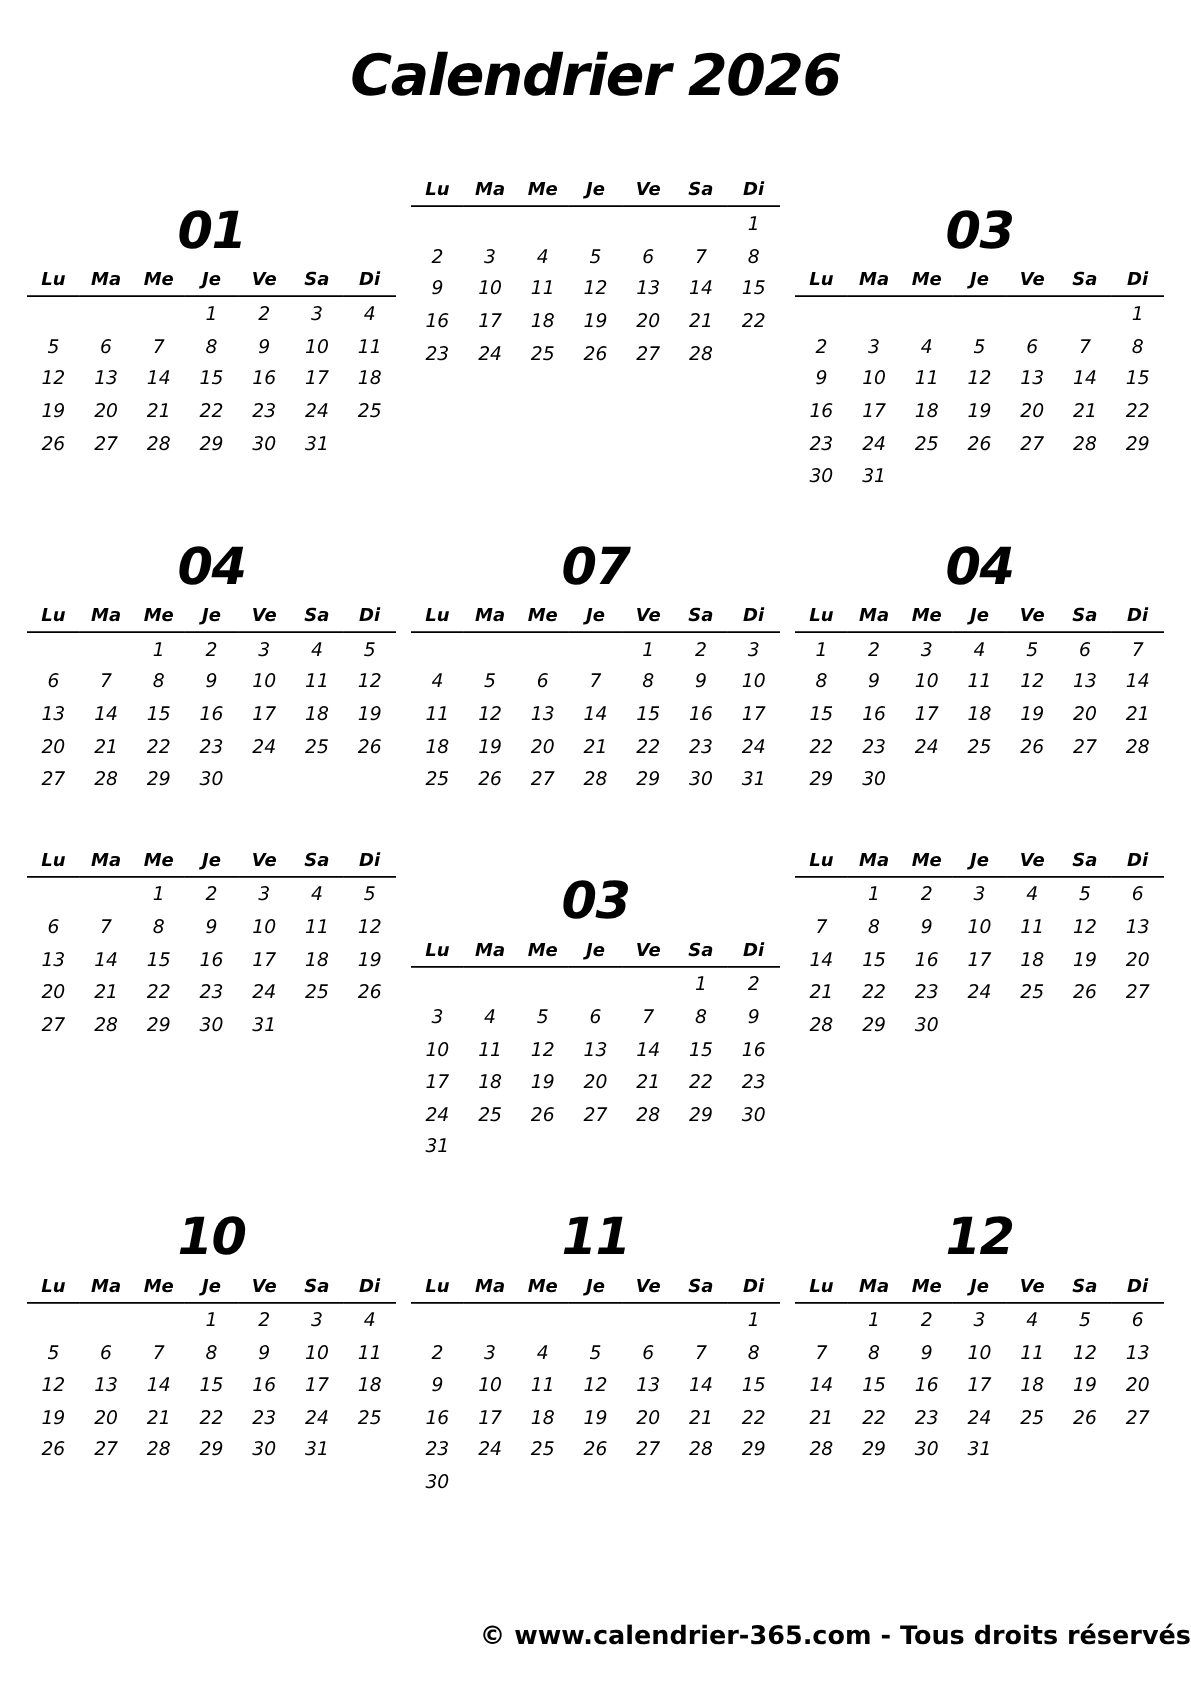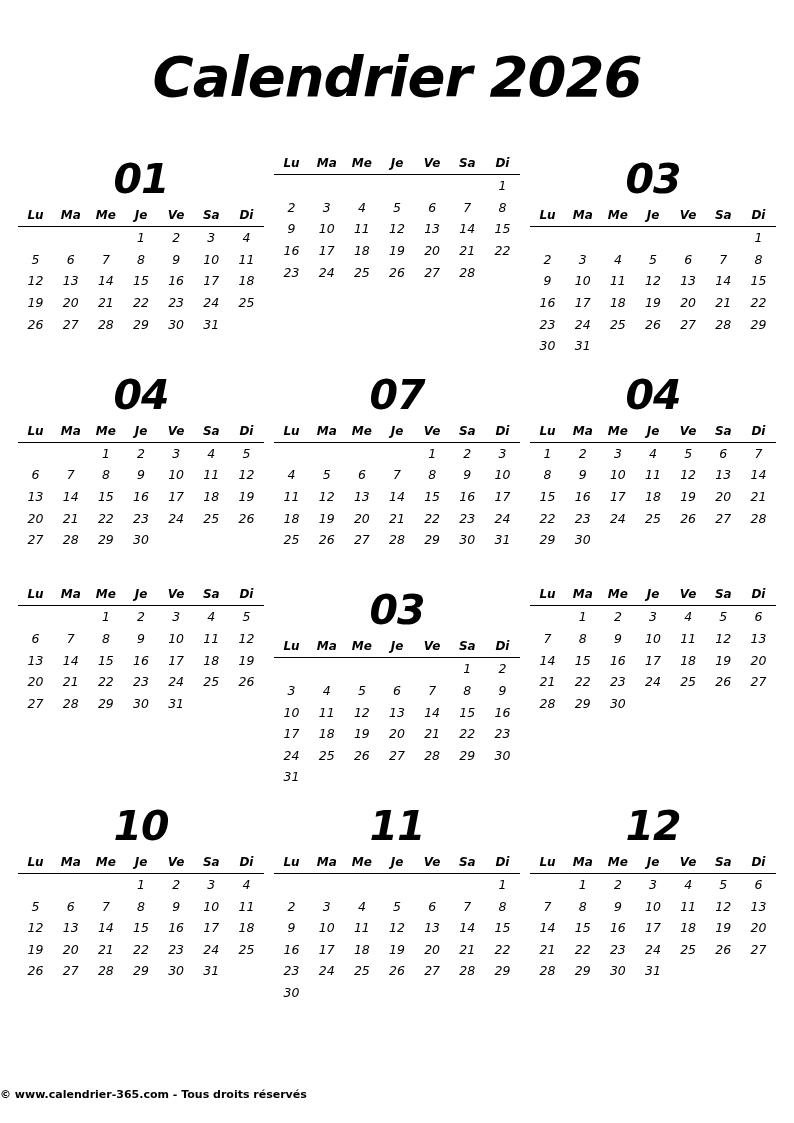--- a/index.html
+++ b/index.html
@@ -17,47 +17,47 @@
   }
   .page {
     width: 794px;
     height: 1123px;
     box-sizing: border-box;
     padding: 0;
     position: relative;
   }
   .title {
     text-align: center;
-    font-size: 56px;
+    font-size: 38px;
     font-weight: bold;
     font-style: italic;
     letter-spacing: -1px;
     margin: 0;
-    padding-top: 44px;
+    padding-top: 28px;
     font-family: "DejaVu Sans", sans-serif;
   }
   .grid {
     margin-top: 46px;
     padding: 0 18px;
   }
   .row {
     display: flex;
     justify-content: space-between;
     margin-bottom: 14px;
   }
   .month {
     width: 246px;
     box-sizing: border-box;
   }
   .month-name {
     text-align: center;
-    font-size: 41px;
+    font-size: 34px;
     font-weight: bold;
     font-style: italic;
-    margin: 0 0 4px 0;
+    margin: 16px 0 4px 0;
     letter-spacing: -1px;
   }
   table.cal {
     border-collapse: collapse;
     width: 100%;
     table-layout: fixed;
   }
   table.cal th {
     font-size: 12px;
     font-weight: bold;
@@ -75,22 +75,22 @@
     height: 15px;
   }
   table.cal td.empty {
     color: transparent;
   }
   .footer {
     position: absolute;
     bottom: 22px;
     left: 0;
     width: 100%;
-    text-align: left;
-    font-size: 11px;
+    text-align: right;
+    font-size: 17px;
     font-weight: bold;
   }
 </style>
 </head>
 <body>
 
 <div class="page">
   <h1 class="title">Calendrier 2026</h1>
   <div class="grid">
       <div class="row">

